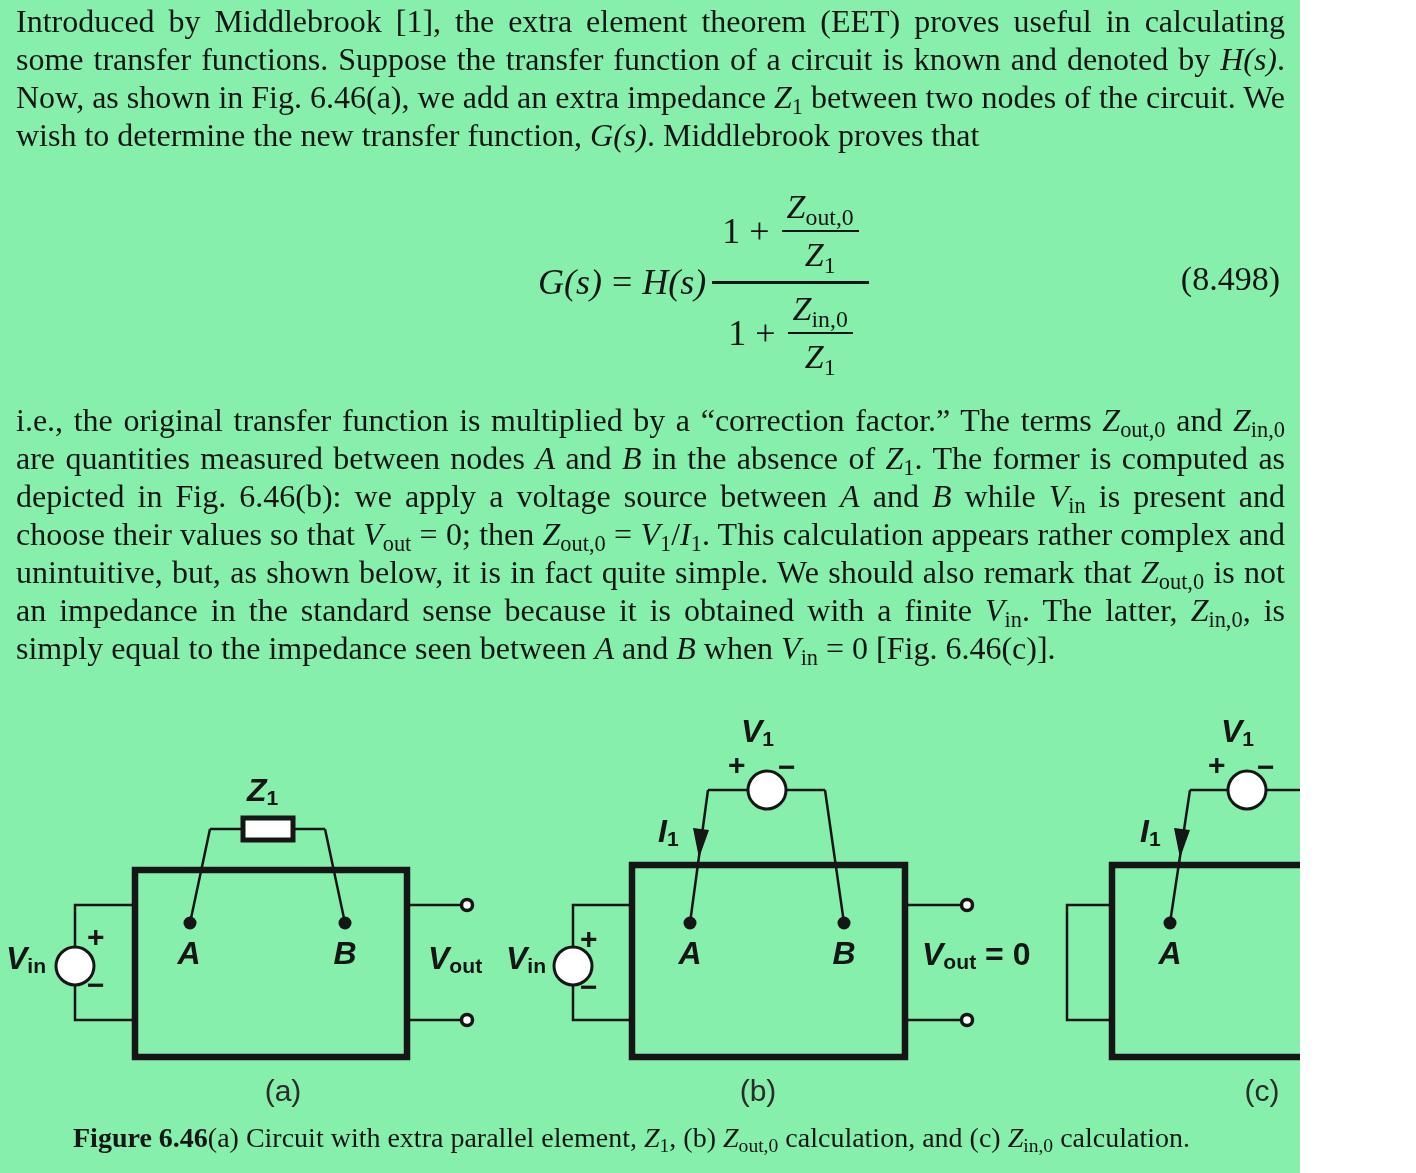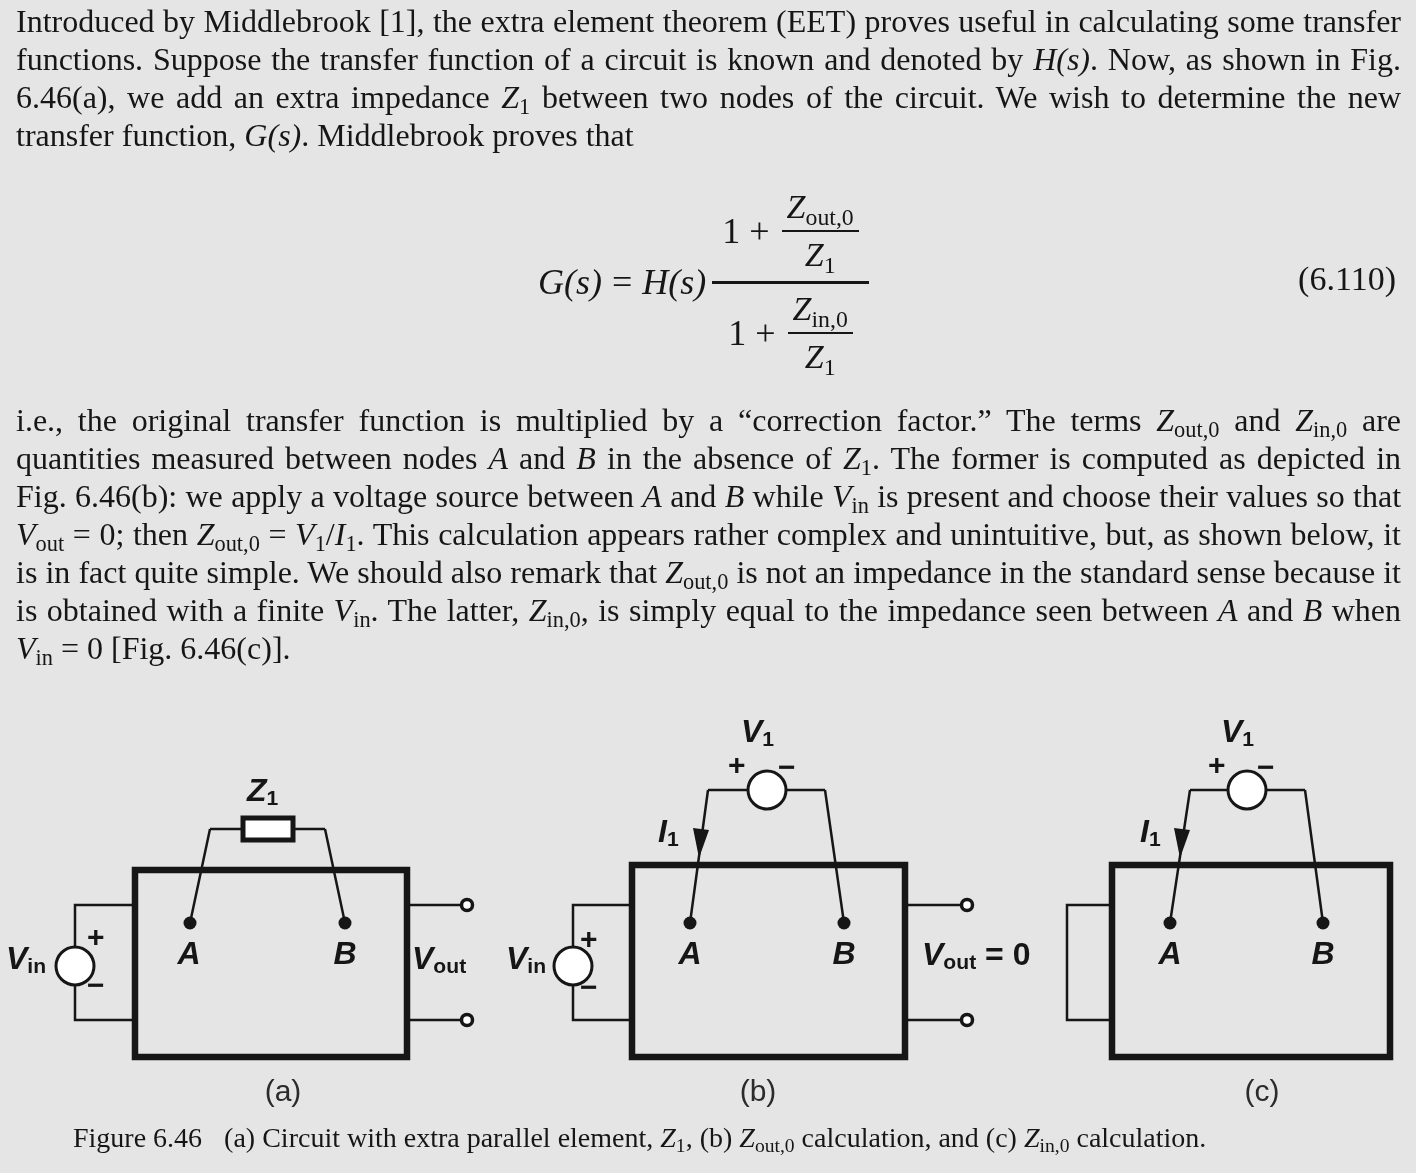--- a/index.html
+++ b/index.html
@@ -1,19 +1,20 @@
 <!DOCTYPE html>
 <html><head>
 <meta charset="utf-8">
 <style>
   html,body { margin:0; padding:0; background:#ffffff; }
   #page {
-    position:relative; width:1416px; height:1173px; overflow:hidden;
-    background:#e5e5e5; color:#161616;
+    position:relative; width:1256px; height:1173px; overflow:hidden;
+    background:#86efac; color:#161616;
     font-family:"Liberation Serif", serif;
+    padding-left:44px;
   }
   
   .para {
     position:absolute; left:16px; right:15px;
     font-size:32px; line-height:38px; text-align:justify;
     color:#161616;
   }
   .mvar { font-style:italic; }
   sub.msub { font-size:0.70em; font-style:normal; line-height:0; vertical-align:-0.28em; }
   sub.msub.it { }
@@ -53,21 +54,21 @@
   .ctag {
     position:absolute; width:90px; text-align:center;
     font-family:"Liberation Sans", sans-serif; font-weight:400;
     font-size:30px; color:#2b2b2b;
   }
   
   .caption {
     position:absolute; left:73px; top:1122px; width:1280px;
     font-size:28px; color:#161616;
   }
-  .caption .cap-label { font-weight:normal; margin-right:22px; }
+  .caption .cap-label { font-weight:bold; }
 </style>
 </head>
 <body>
 
 <div id="page">
 
   <div class="para" style="top:2px;">Introduced by Middlebrook [1], the extra element theorem (EET) proves useful in calculating some transfer functions. Suppose the transfer function of a circuit is known and denoted by <span class="mvar">H(s)</span>. Now, as shown in Fig. 6.46(a), we add an extra impedance <span class="mvar">Z</span><sub class="msub">1</sub> between two nodes of the circuit. We wish to determine the new transfer function, <span class="mvar">G(s)</span>. Middlebrook proves that</div>
 
   <div class="eq-wrap">
     <span class="eq-lhs">
@@ -85,21 +86,21 @@
       </span>
       <span class="bf-half bf-den">
         <span class="one">1 +</span>
         <span class="frac">
           <span class="ftop"><span class="mvar">Z</span><sub class="msub it">in,0</sub></span>
           <span class="fbot"><span class="mvar">Z</span><sub class="msub">1</sub></span>
         </span>
       </span>
     </span>
   </div>
-  <div class="eq-num">(6.110)</div>
+  <div class="eq-num">(8.498)</div>
 
   <div class="para" style="top:401px;">i.e., the original transfer function is multiplied by a “correction factor.” The terms <span class="mvar">Z</span><sub class="msub it">out,0</sub> and <span class="mvar">Z</span><sub class="msub it">in,0</sub> are quantities measured between nodes <span class="mvar">A</span> and <span class="mvar">B</span> in the absence of <span class="mvar">Z</span><sub class="msub">1</sub>. The former is computed as depicted in Fig. 6.46(b): we apply a voltage source between <span class="mvar">A</span> and <span class="mvar">B</span> while <span class="mvar">V</span><sub class="msub it">in</sub> is present and choose their values so that <span class="mvar">V</span><sub class="msub it">out</sub> = 0; then <span class="mvar">Z</span><sub class="msub it">out,0</sub> = <span class="mvar">V</span><sub class="msub">1</sub>/<span class="mvar">I</span><sub class="msub">1</sub>. This calculation appears rather complex and unintuitive, but, as shown below, it is in fact quite simple. We should also remark that <span class="mvar">Z</span><sub class="msub it">out,0</sub> is not an impedance in the standard sense because it is obtained with a finite <span class="mvar">V</span><sub class="msub it">in</sub>. The latter, <span class="mvar">Z</span><sub class="msub it">in,0</sub>, is simply equal to the impedance seen between <span class="mvar">A</span> and <span class="mvar">B</span> when <span class="mvar">V</span><sub class="msub it">in</sub> = 0 [Fig. 6.46(c)].</div>
 
   <div id="figure">
     <svg width="1416" height="430" viewBox="0 0 1416 430">
       <g stroke="#161616" fill="none">
 
         <g>
           <rect x="135" y="180" width="272" height="187" stroke-width="6.5"></rect>
           <path d="M75 257 V215 H135 M75 295 V330 H135" stroke-width="2.5"></path>
@@ -138,21 +139,21 @@
         </g>
       </g>
     </svg>
 
     <div class="clabel" style="left:247px; top:82px;"><span>Z</span><sub>1</sub></div>
     <div class="clabel" style="left:6px; top:250px;"><span>V</span><sub>in</sub></div>
     <div class="sign" style="left:87px; top:230px;">+</div>
     <div class="sign" style="left:87px; top:278px;">−</div>
     <div class="clabel nodelabel" style="left:169px; top:245px;">A</div>
     <div class="clabel nodelabel" style="left:325px; top:245px;">B</div>
-    <div class="clabel" style="left:412px; top:250px;"><span>V</span><sub>out</sub></div>
+    <div class="clabel" style="left:428px; top:250px;"><span>V</span><sub>out</sub></div>
     <div class="ctag" style="left:238px; top:384px;">(a)</div>
 
     <div class="clabel" style="left:741px; top:23px;"><span>V</span><sub>1</sub></div>
     <div class="sign" style="left:728px; top:58px;">+</div>
     <div class="sign" style="left:778px; top:60px;">−</div>
     <div class="clabel" style="left:658px; top:123px;"><span>I</span><sub>1</sub></div>
     <div class="clabel" style="left:506px; top:250px;"><span>V</span><sub>in</sub></div>
     <div class="sign" style="left:580px; top:232px;">+</div>
     <div class="sign" style="left:580px; top:280px;">−</div>
     <div class="clabel nodelabel" style="left:670px; top:245px;">A</div>

